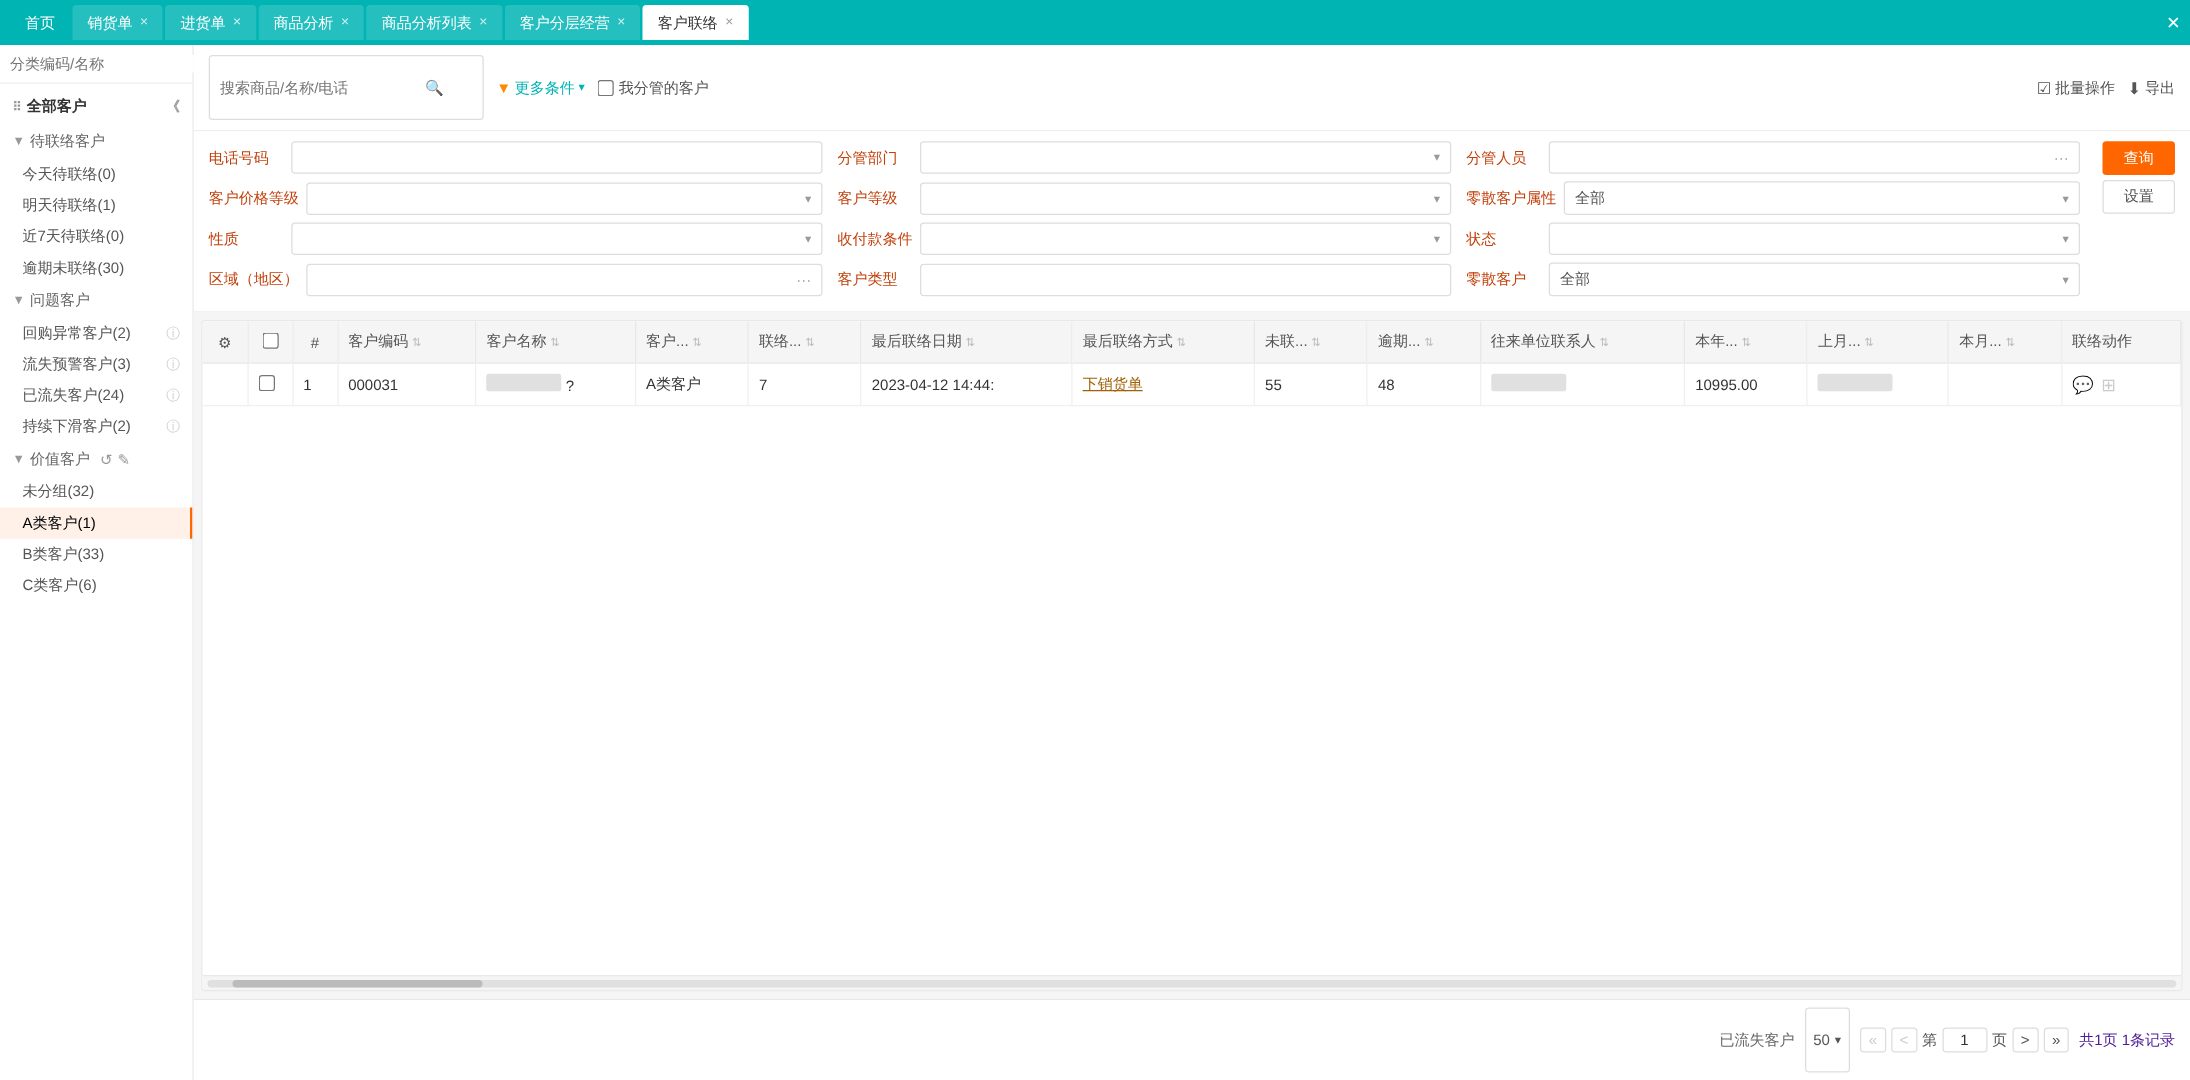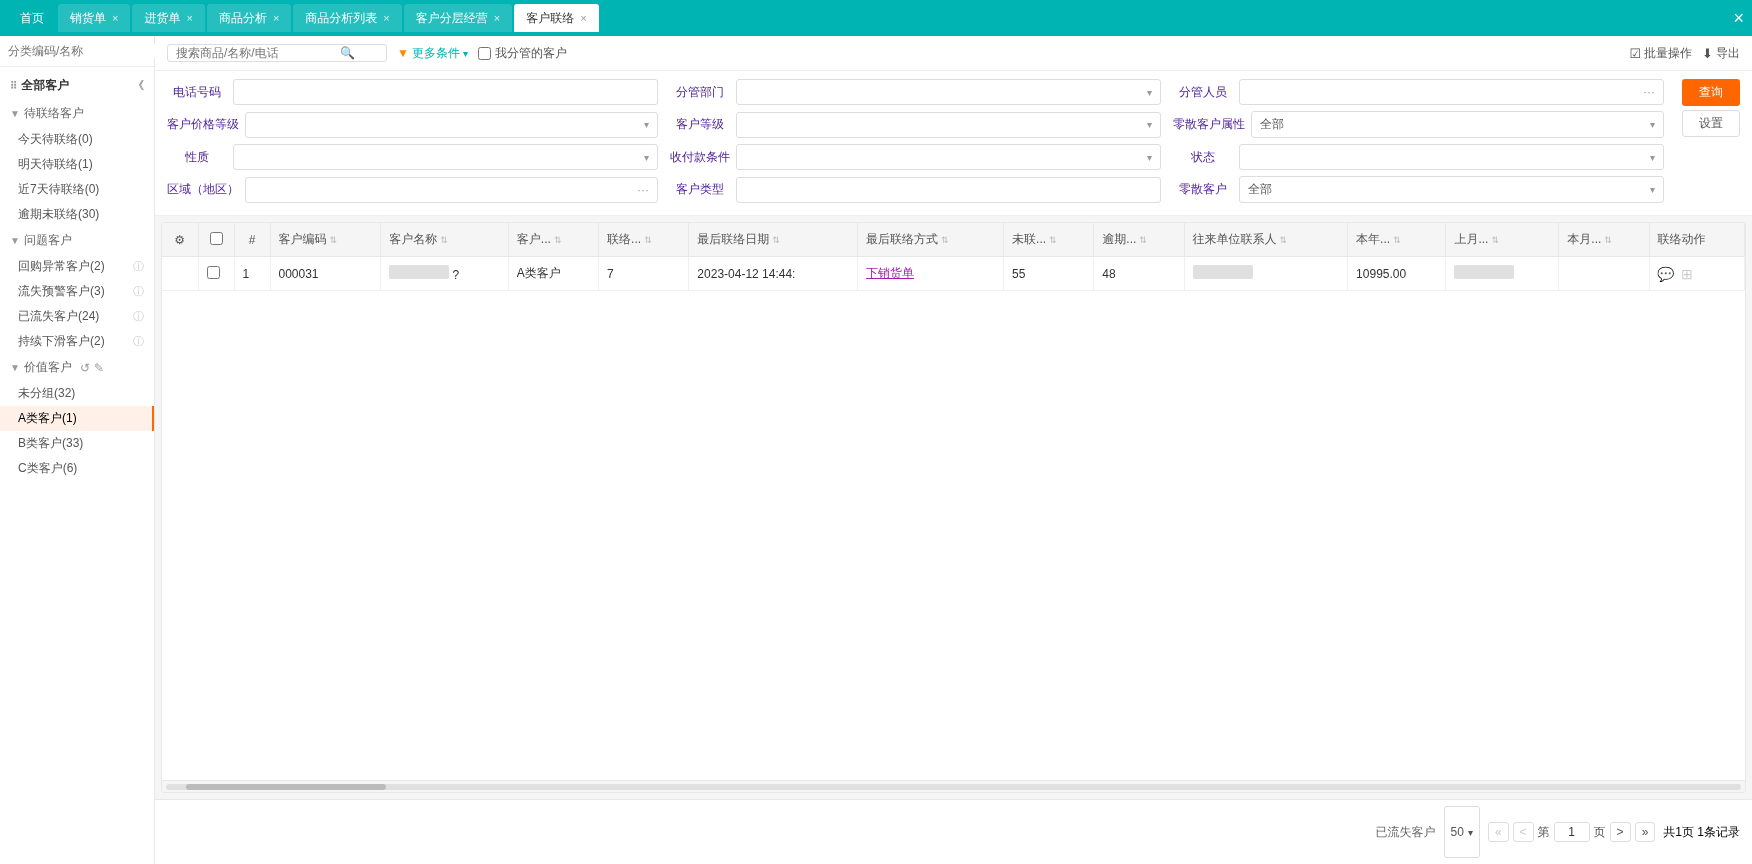--- a/index.html
+++ b/index.html
@@ -132,21 +132,21 @@
       border-bottom: 1px solid #eee;
       display: flex;
       align-items: center;
       gap: 10px;
     }
     .filter-search-box {
       display: flex;
       align-items: center;
       border: 1px solid #ddd;
       border-radius: 3px;
-      padding: 1px 8px;
+      padding: 18px 8px;
       width: 220px;
       gap: 4px;
     }
     .filter-search-box input {
       border: none;
       outline: none;
       font-size: 12px;
       width: 180px;
     }
     .filter-more {
@@ -197,24 +197,24 @@
       gap: 12px;
     }
     .adv-filter-row:last-child { margin-bottom: 4px; }
     .filter-field {
       display: flex;
       align-items: center;
       gap: 6px;
       flex: 1;
     }
     .filter-field label {
-      color: #4c1d95;
+      color: #c2410c;
       white-space: nowrap;
       min-width: 60px;
-      text-align: center;
+      text-align: left;
     }
     .filter-select {
       flex: 1;
       border: 1px solid #ddd;
       border-radius: 3px;
       padding: 4px 8px;
       display: flex;
       align-items: center;
       justify-content: space-between;
       cursor: pointer;
@@ -296,21 +296,21 @@
     thead th .sort-icon { color: #bbb; font-size: 9px; vertical-align: middle; margin-left: 3px; }
     tbody tr {
       border-bottom: 1px solid #f0f0f0;
     }
     tbody td {
       padding: 8px 8px;
       color: #333;
       border-right: 1px solid #f0f0f0;
     }
     tbody td:first-child { text-align: center; color: #999; }
-    .link-text { color: #a21caf; cursor: pointer; text-decoration: underline; }
+    .link-text { color: #a16207; cursor: pointer; text-decoration: underline; }
     .action-icons { display: flex; gap: 6px; align-items: center; }
     .action-icon { color: #ccc; cursor: pointer; font-size: 14px; }
     .masked { display: inline-block; width: 60px; height: 14px; background: #e0e0e0; border-radius: 2px; }
 
     
     .table-scrollbar {
       height: 12px;
       background: #f5f5f5;
       border-top: 1px solid #e8e8e8;
       display: flex;
@@ -362,21 +362,21 @@
     }
     .page-nav button:disabled { color: #ccc; cursor: not-allowed; }
     .page-input {
       border: 1px solid #ddd;
       border-radius: 3px;
       width: 36px;
       padding: 2px 4px;
       text-align: center;
       color: #333;
     }
-    .total-info { color: #000000; text-align: right; }
+    .total-info { color: #4c1d95; text-align: right; }
     .th-gear {
       width: 36px;
       text-align: center;
     }
     .th-checkbox {
       width: 36px;
       text-align: center;
     }
     .th-number {
       width: 36px;

